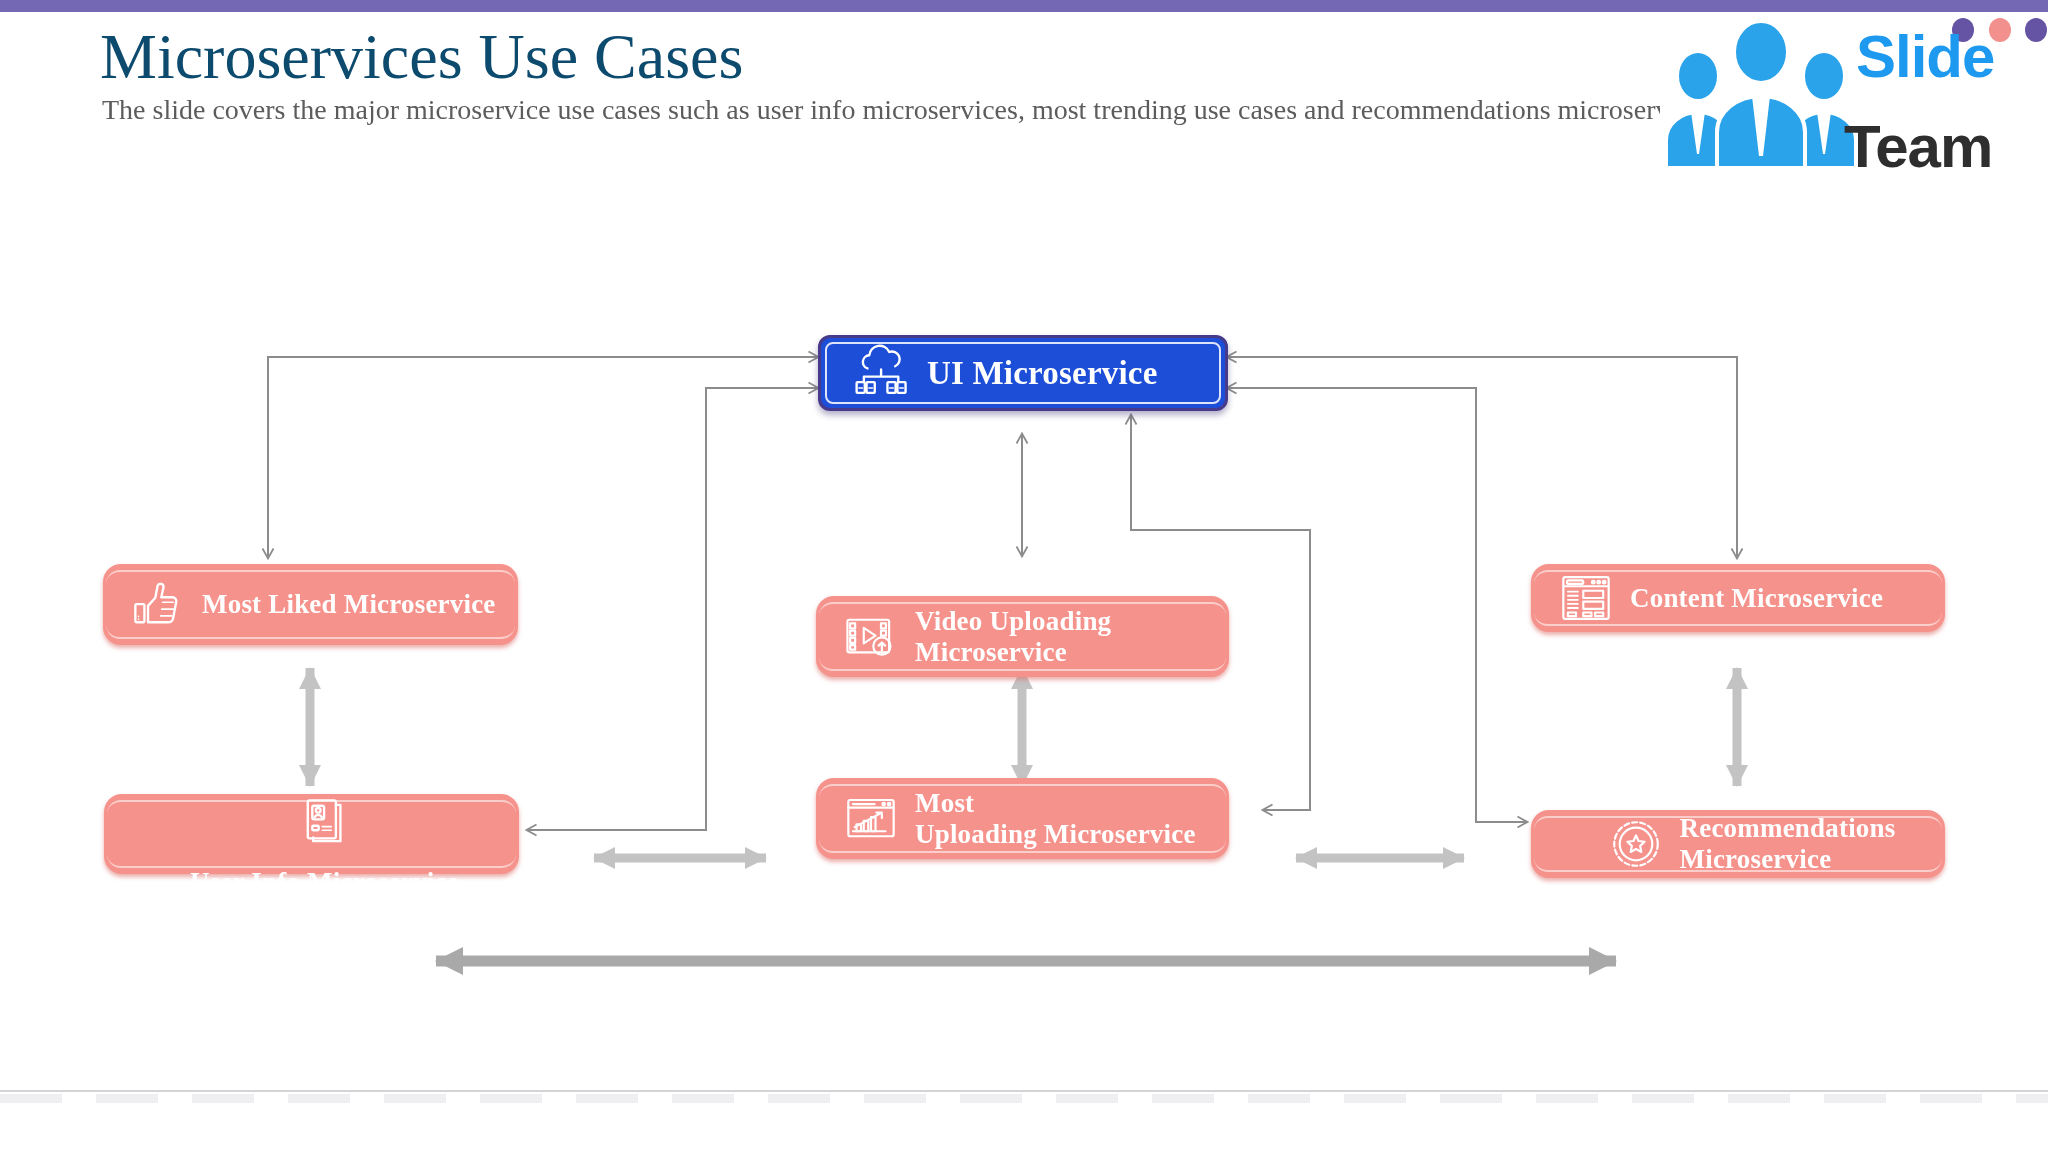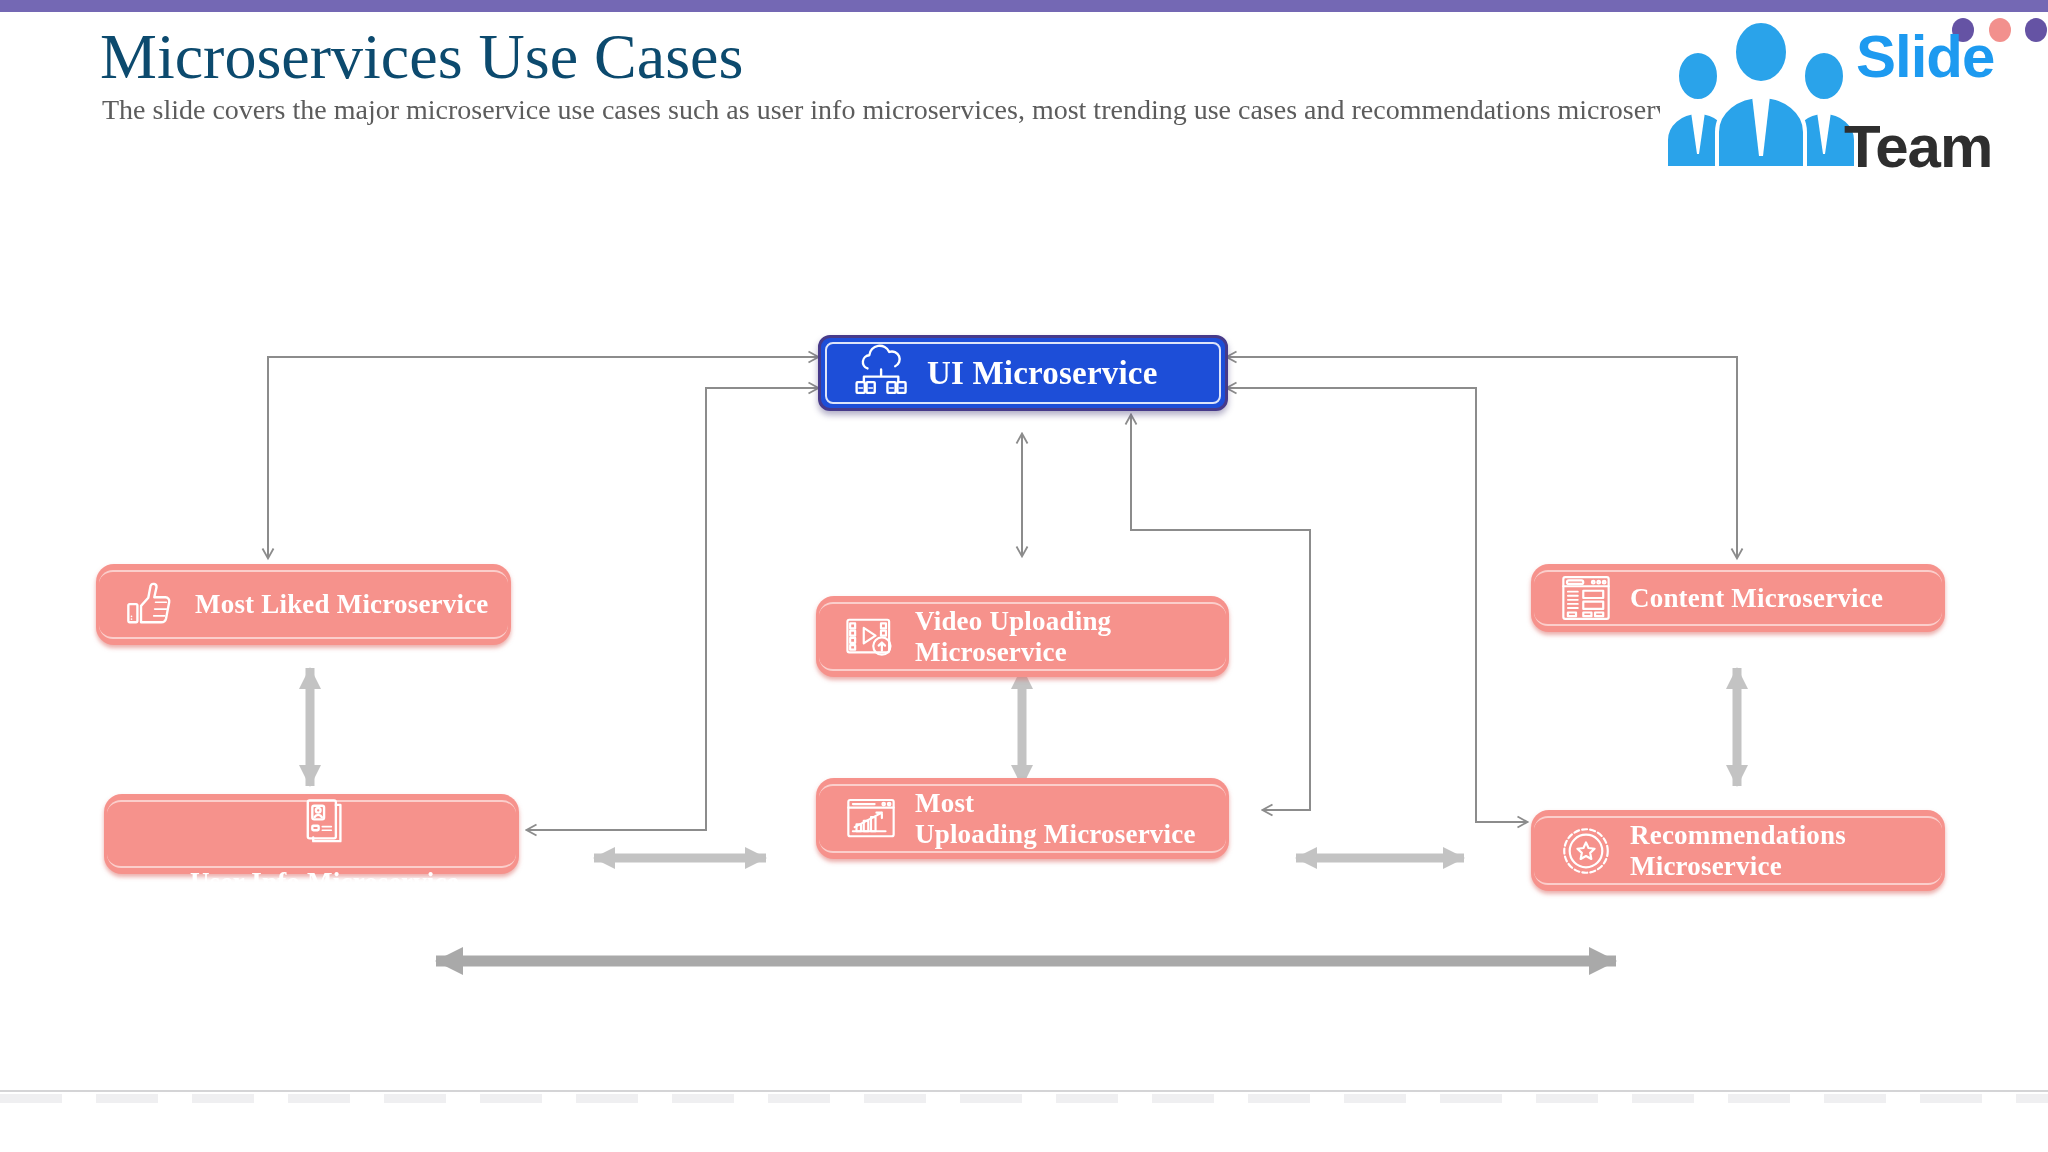--- a/index.html
+++ b/index.html
@@ -39,26 +39,26 @@
   .pink::after{content:"";position:absolute;left:3px;right:3px;top:6px;bottom:6px;
                border-top:2px solid rgba(255,255,255,.55);border-bottom:2px solid rgba(255,255,255,.55);
                border-radius:14px;pointer-events:none;}
   .purple{background:#1d4ed8;border:3px solid #473a8a;box-shadow:0 4px 6px rgba(62,52,116,.4);
           border-radius:12px;padding-left:32px;gap:16px;}
   .purple::after{content:"";position:absolute;left:4px;right:4px;top:4px;bottom:4px;
                  border:2px solid rgba(255,255,255,.85);border-radius:8px;pointer-events:none;}
   .purple .lbl{font-size:33px;}
 
   .n-ui{left:818px;top:335px;width:410px;height:76px;}
-  .n-most-liked{left:96px;top:564px;width:415px;height:81px;}
+  .n-most-liked{left:103px;top:564px;width:415px;height:81px;}
   .n-user-info{left:104px;top:794px;width:415px;height:80px;flex-direction:column;}
   .n-video{left:816px;top:596px;width:413px;height:81px;}
   .n-trend{left:816px;top:778px;width:413px;height:81px;}
   .n-content{left:1531px;top:564px;width:414px;height:68px;}
-  .n-recs{left:1531px;top:810px;width:414px;height:81px;}
+  .n-recs{left:1531px;top:810px;width:414px;height:68px;justify-content:center;}
 
   .icon{flex:0 0 auto;display:block;line-height:0;}
 
   
   .bottom-line{position:absolute;left:0;top:1090px;width:2048px;height:2px;background:#d4d4d6;z-index:2;}
   .bottom-dashes{position:absolute;left:0;top:1094px;width:2048px;height:9px;z-index:2;
       background:repeating-linear-gradient(90deg,#efeff1 0px,#efeff1 62px,#ffffff 62px,#ffffff 96px);}
 </style>
 </head>
 <body>

